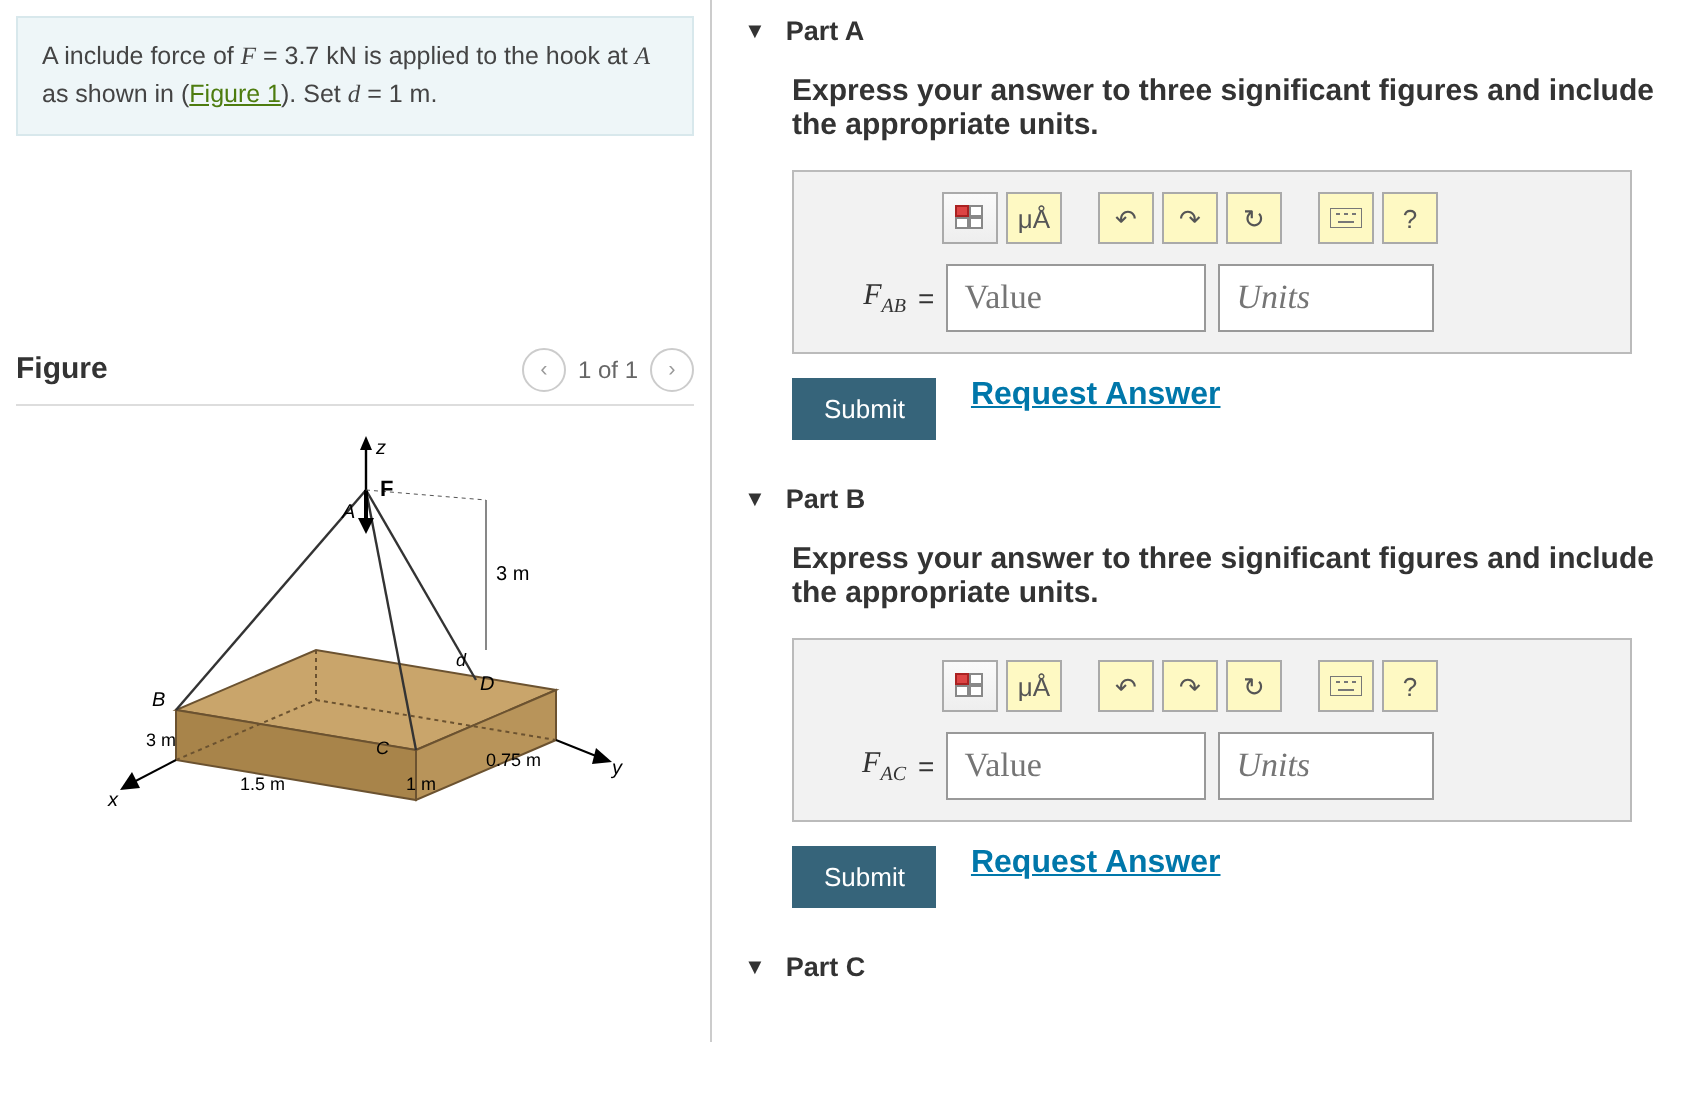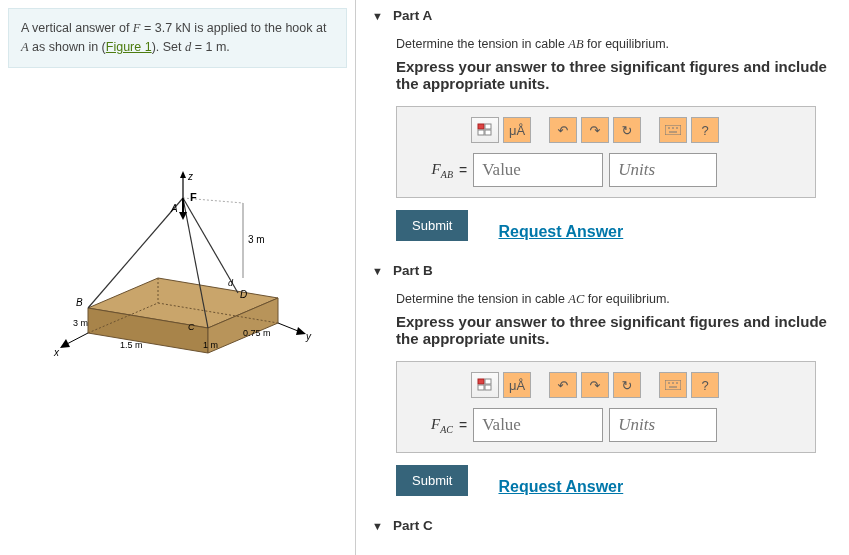--- a/index.html
+++ b/index.html
@@ -16,44 +16,52 @@
 .nav-btn { width: 22px; height: 22px; border: 1px solid #ccc; border-radius: 50%; background: #fff; display: flex; align-items: center; justify-content: center; cursor: pointer; color: #999; font-size: 11px; }
 .figure-img { width: 300px; height: 190px; margin: 0 auto; position: relative; }
 .part { margin-bottom: 22px; }
 .part-header { display: flex; align-items: center; gap: 10px; font-weight: bold; font-size: 13.5px; margin-bottom: 14px; }
 .caret { font-size: 11px; color: #333; }
 .part-body { padding-left: 24px; }
 .instr { margin-bottom: 6px; font-size: 12.5px; }
 .instr-bold { font-weight: bold; margin-bottom: 14px; font-size: 15px; }
 .answer-box { border: 1px solid #bbb; background: #f2f2f2; padding: 10px 14px; width: 420px; }
 .toolbar { display: flex; align-items: center; gap: 4px; margin-bottom: 10px; padding-left: 60px; }
-.tool-btn { width: 28px; height: 26px; border: 1px solid #aaa; background: #fdba74; display: flex; align-items: center; justify-content: center; cursor: pointer; font-size: 13px; color: #555; }
+.tool-btn { width: 28px; height: 26px; border: 1px solid #aaa; background: #fef9c3; display: flex; align-items: center; justify-content: center; cursor: pointer; font-size: 13px; color: #555; }
 .tool-btn.template { background: linear-gradient(#fafafa,#eee); }
 .tool-sep { width: 10px; }
 .input-row { display: flex; align-items: center; gap: 6px; }
 .var-label { font-style: italic; font-family: 'Times New Roman', serif; font-size: 15px; min-width: 42px; text-align: right; }
 .var-label sub { font-size: 10px; font-style: italic; }
 .eq { font-size: 14px; }
 .val-input { width: 130px; height: 34px; border: 1px solid #999; padding: 0 8px; font-size: 17px; color: #888; font-family: 'Times New Roman', serif; }
 .unit-input { width: 108px; height: 34px; border: 1px solid #999; padding: 0 8px; font-size: 17px; font-style: italic; color: #888; font-family: 'Times New Roman', serif; }
-.submit-row { margin-top: 12px; display: flex; align-items: flex-end; gap: 30px; }
+.submit-row { margin-top: 12px; display: flex; align-items: flex-start; gap: 17px; }
 .submit-btn { background: #36647a; color: #fff; border: none; padding: 8px 16px; font-size: 13px; cursor: pointer; }
 .req-link { color: #0077aa; text-decoration: underline; font-size: 16px; cursor: pointer; font-weight: bold; }
 .it { font-style: italic; font-family: 'Times New Roman', serif; }
 </style>
 </head>
 <body>
 
 <div class="container">
   <div class="left-col">
     <div class="problem-statement">
-      <span>A vertical answer of </span><span class="it">F</span><span> = 3.7 kN</span><span> is applied to the hook at </span><span class="it">A</span><span> as shown in (</span><a href="#">Figure 1</a><span>). Set </span><span class="it">d</span><span> = 1 m.</span>
+      <span>A include force of </span><span class="it">F</span><span> = 3.7 kN</span><span> is applied to the hook at </span><span class="it">A</span><span> as shown in (</span><a href="#">Figure 1</a><span>). Set </span><span class="it">d</span><span> = 1 m.</span>
     </div>
 
     <div class="figure-section">
+      <div class="figure-header">
+        <h3>Figure</h3>
+        <div class="fig-nav">
+          <div class="nav-btn">‹</div>
+          <span>1 of 1</span>
+          <div class="nav-btn">›</div>
+        </div>
+      </div>
       <div class="figure-img">
         <svg width="300" height="190" viewBox="0 0 300 190">
 
           <polygon points="60,140 180,160 250,130 130,110" fill="#c9a56b" stroke="#6b5230" stroke-width="1"></polygon>
           <polygon points="60,140 60,165 180,185 180,160" fill="#a8844a" stroke="#6b5230" stroke-width="1"></polygon>
           <polygon points="180,160 180,185 250,155 250,130" fill="#b8945a" stroke="#6b5230" stroke-width="1"></polygon>
           <line x1="130" y1="110" x2="130" y2="135" stroke="#6b5230" stroke-dasharray="2,2"></line>
           <line x1="60" y1="165" x2="130" y2="135" stroke="#6b5230" stroke-dasharray="2,2"></line>
           <line x1="130" y1="135" x2="250" y2="155" stroke="#6b5230" stroke-dasharray="2,2"></line>
 
@@ -95,21 +103,20 @@
   </div>
 
   <div class="right-col">
 
     <div class="part">
       <div class="part-header">
         <span class="caret">▼</span>
         <span>Part A</span>
       </div>
       <div class="part-body">
-        <p class="instr"><span>Determine the tension in cable </span><span class="it">AB</span><span> for equilibrium.</span></p>
         <p class="instr-bold">Express your answer to three significant figures and include the appropriate units.</p>
         <div class="answer-box">
           <div class="toolbar">
             <div class="tool-btn template">
                 <svg width="16" height="14">
                   <rect x="1" y="1" width="6" height="5" fill="#d44" stroke="#a22"></rect>
                   <rect x="8" y="1" width="6" height="5" fill="#fff" stroke="#888"></rect>
                   <rect x="1" y="7" width="6" height="5" fill="#fff" stroke="#888"></rect>
                   <rect x="8" y="7" width="6" height="5" fill="#fff" stroke="#888"></rect>
                 </svg>
@@ -144,21 +151,20 @@
         </div>
       </div>
     </div>
 
     <div class="part">
       <div class="part-header">
         <span class="caret">▼</span>
         <span>Part B</span>
       </div>
       <div class="part-body">
-        <p class="instr"><span>Determine the tension in cable </span><span class="it">AC</span><span> for equilibrium.</span></p>
         <p class="instr-bold">Express your answer to three significant figures and include the appropriate units.</p>
         <div class="answer-box">
           <div class="toolbar">
             <div class="tool-btn template">
                 <svg width="16" height="14">
                   <rect x="1" y="1" width="6" height="5" fill="#d44" stroke="#a22"></rect>
                   <rect x="8" y="1" width="6" height="5" fill="#fff" stroke="#888"></rect>
                   <rect x="1" y="7" width="6" height="5" fill="#fff" stroke="#888"></rect>
                   <rect x="8" y="7" width="6" height="5" fill="#fff" stroke="#888"></rect>
                 </svg>

